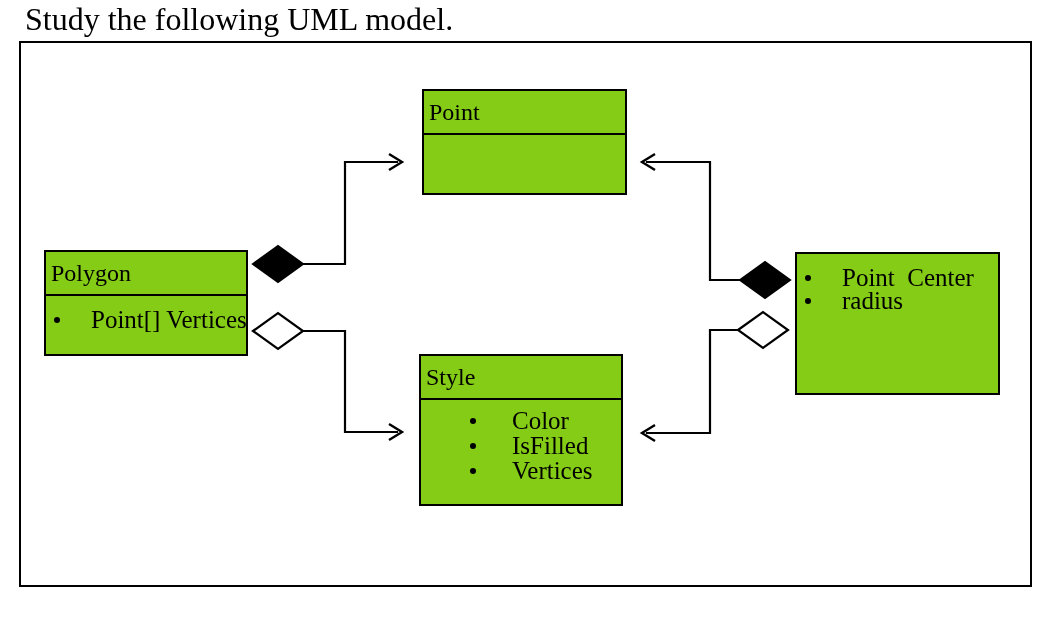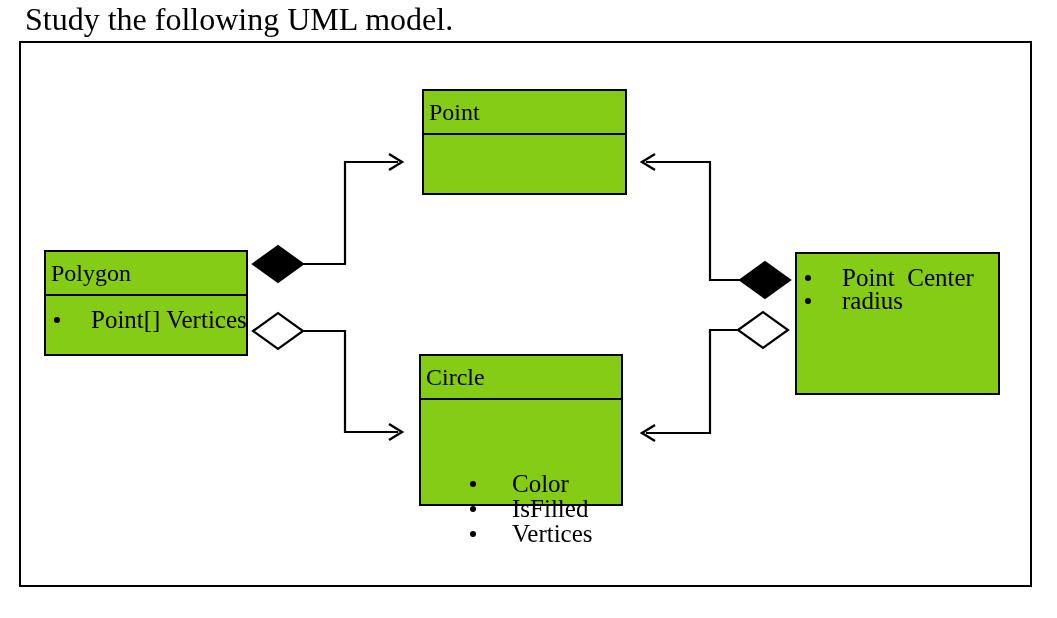--- a/index.html
+++ b/index.html
@@ -64,21 +64,21 @@
   .uml-attrs li { display: flex; align-items: center; height: 23px; }
   .bullet {
     width: 6px; height: 6px;
     background: #000000;
     border-radius: 50%;
     flex: 0 0 6px;
   }
   .bullets-near .bullet { margin: 0 31px 0 8px; }
   .bullets-mid  .bullet { margin: 0 36px 0 49px; }
   .attr-text { white-space: pre; }
-  .attrs-style { padding-top: 29px; margin-top: 42px; }
+  .attrs-style { padding-top: 8px; }
   .attrs-style li { height: 25px; }
 </style>
 </head>
 <body>
 
 <div class="stage">
 
   <div class="caption">Study the following UML model.</div>
 
   <div class="frame"></div>
@@ -124,21 +124,21 @@
         <span class="attr-text">Point  Center</span>
       </li>
       <li>
         <span class="bullet"></span>
         <span class="attr-text">radius</span>
       </li>
     </ul>
   </div>
 
   <div class="uml-class" style="left:419px; top:354px; width:204px; height:152px;">
-    <div class="uml-title">Circle</div>
+    <div class="uml-title">Style</div>
     <ul class="uml-attrs bullets-mid attrs-style">
       <li>
         <span class="bullet"></span>
         <span class="attr-text">Color</span>
       </li>
       <li>
         <span class="bullet"></span>
         <span class="attr-text">IsFilled</span>
       </li>
       <li>

